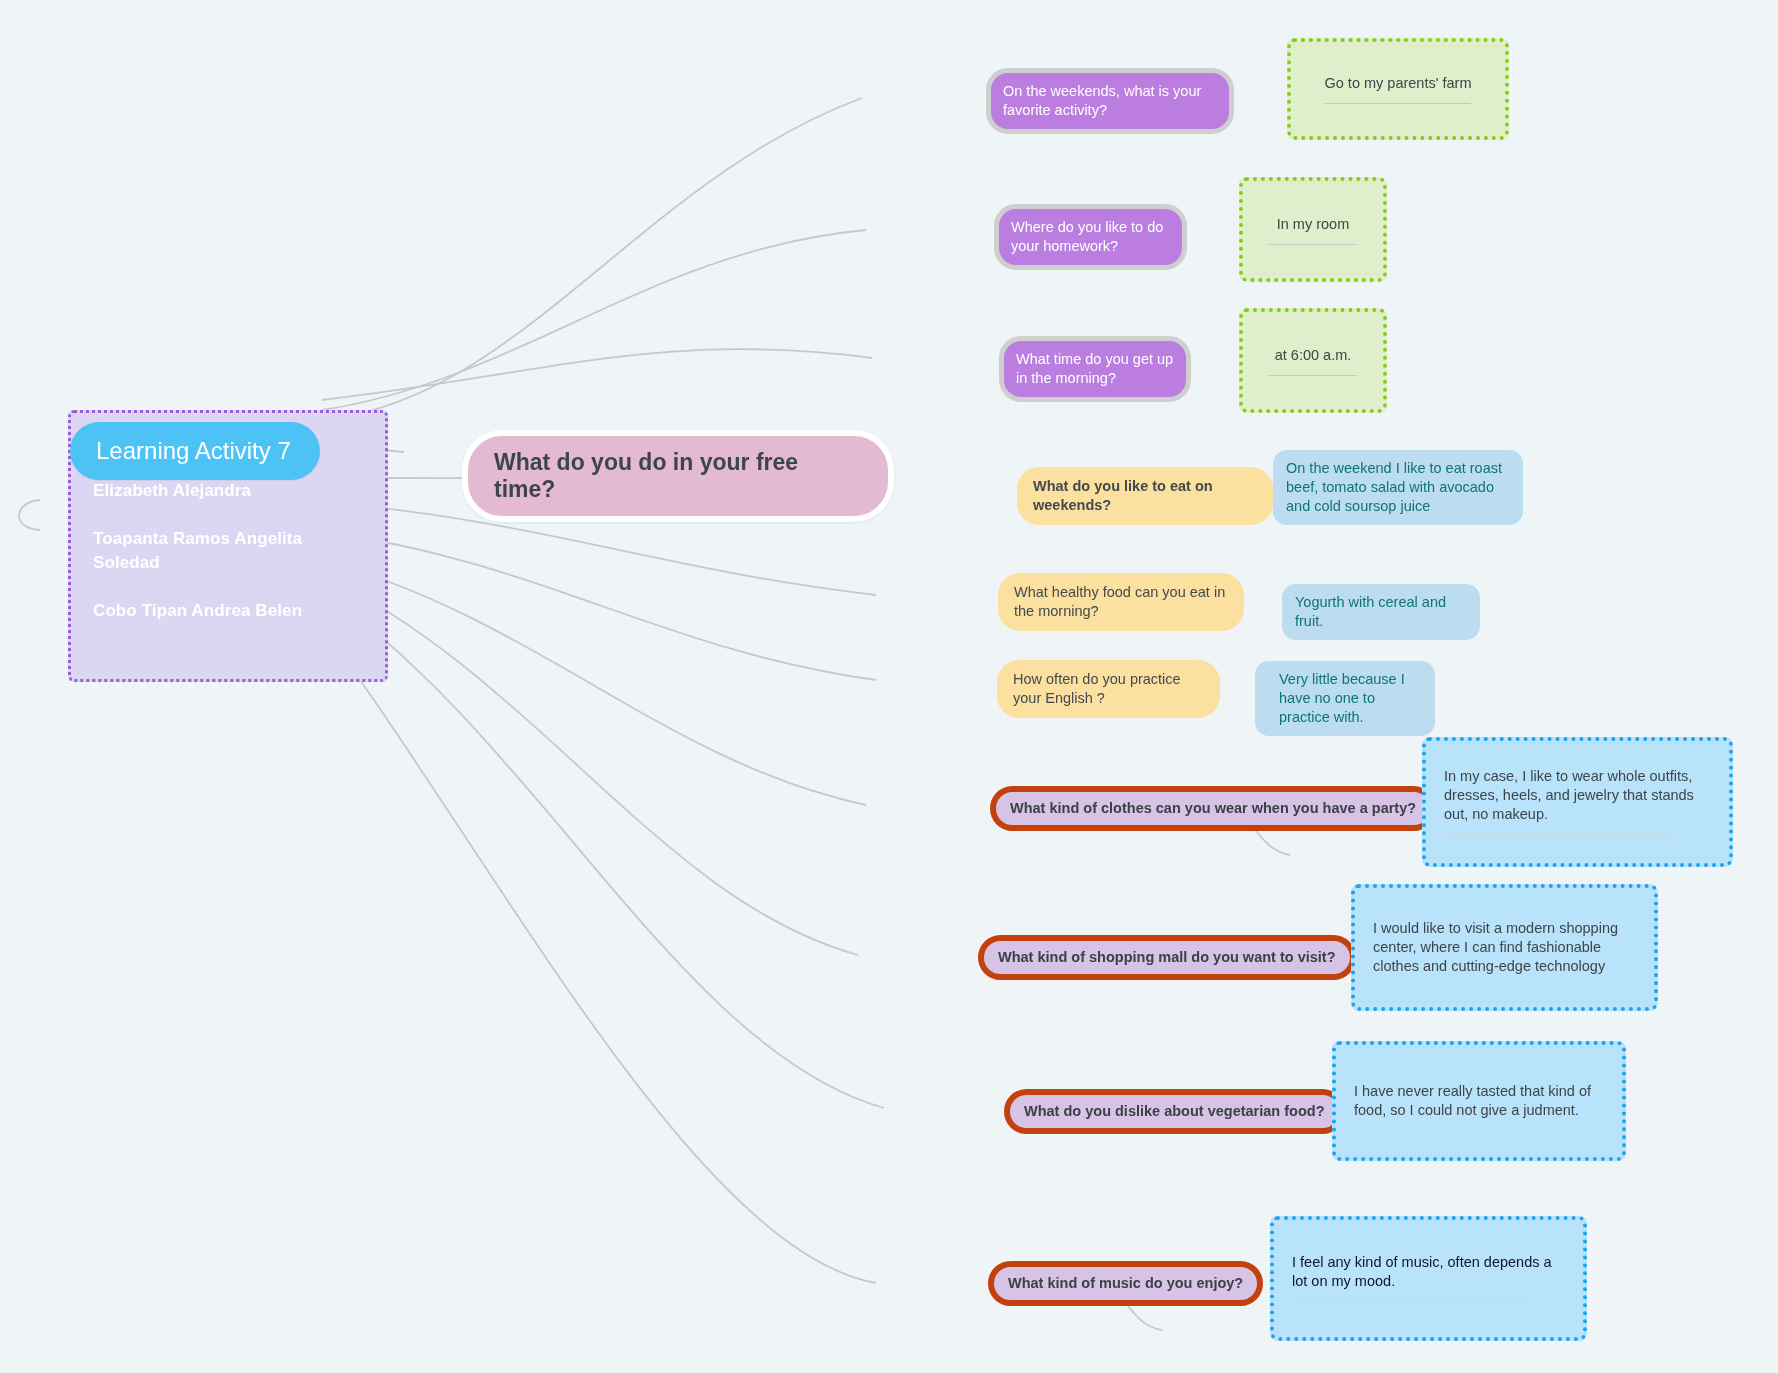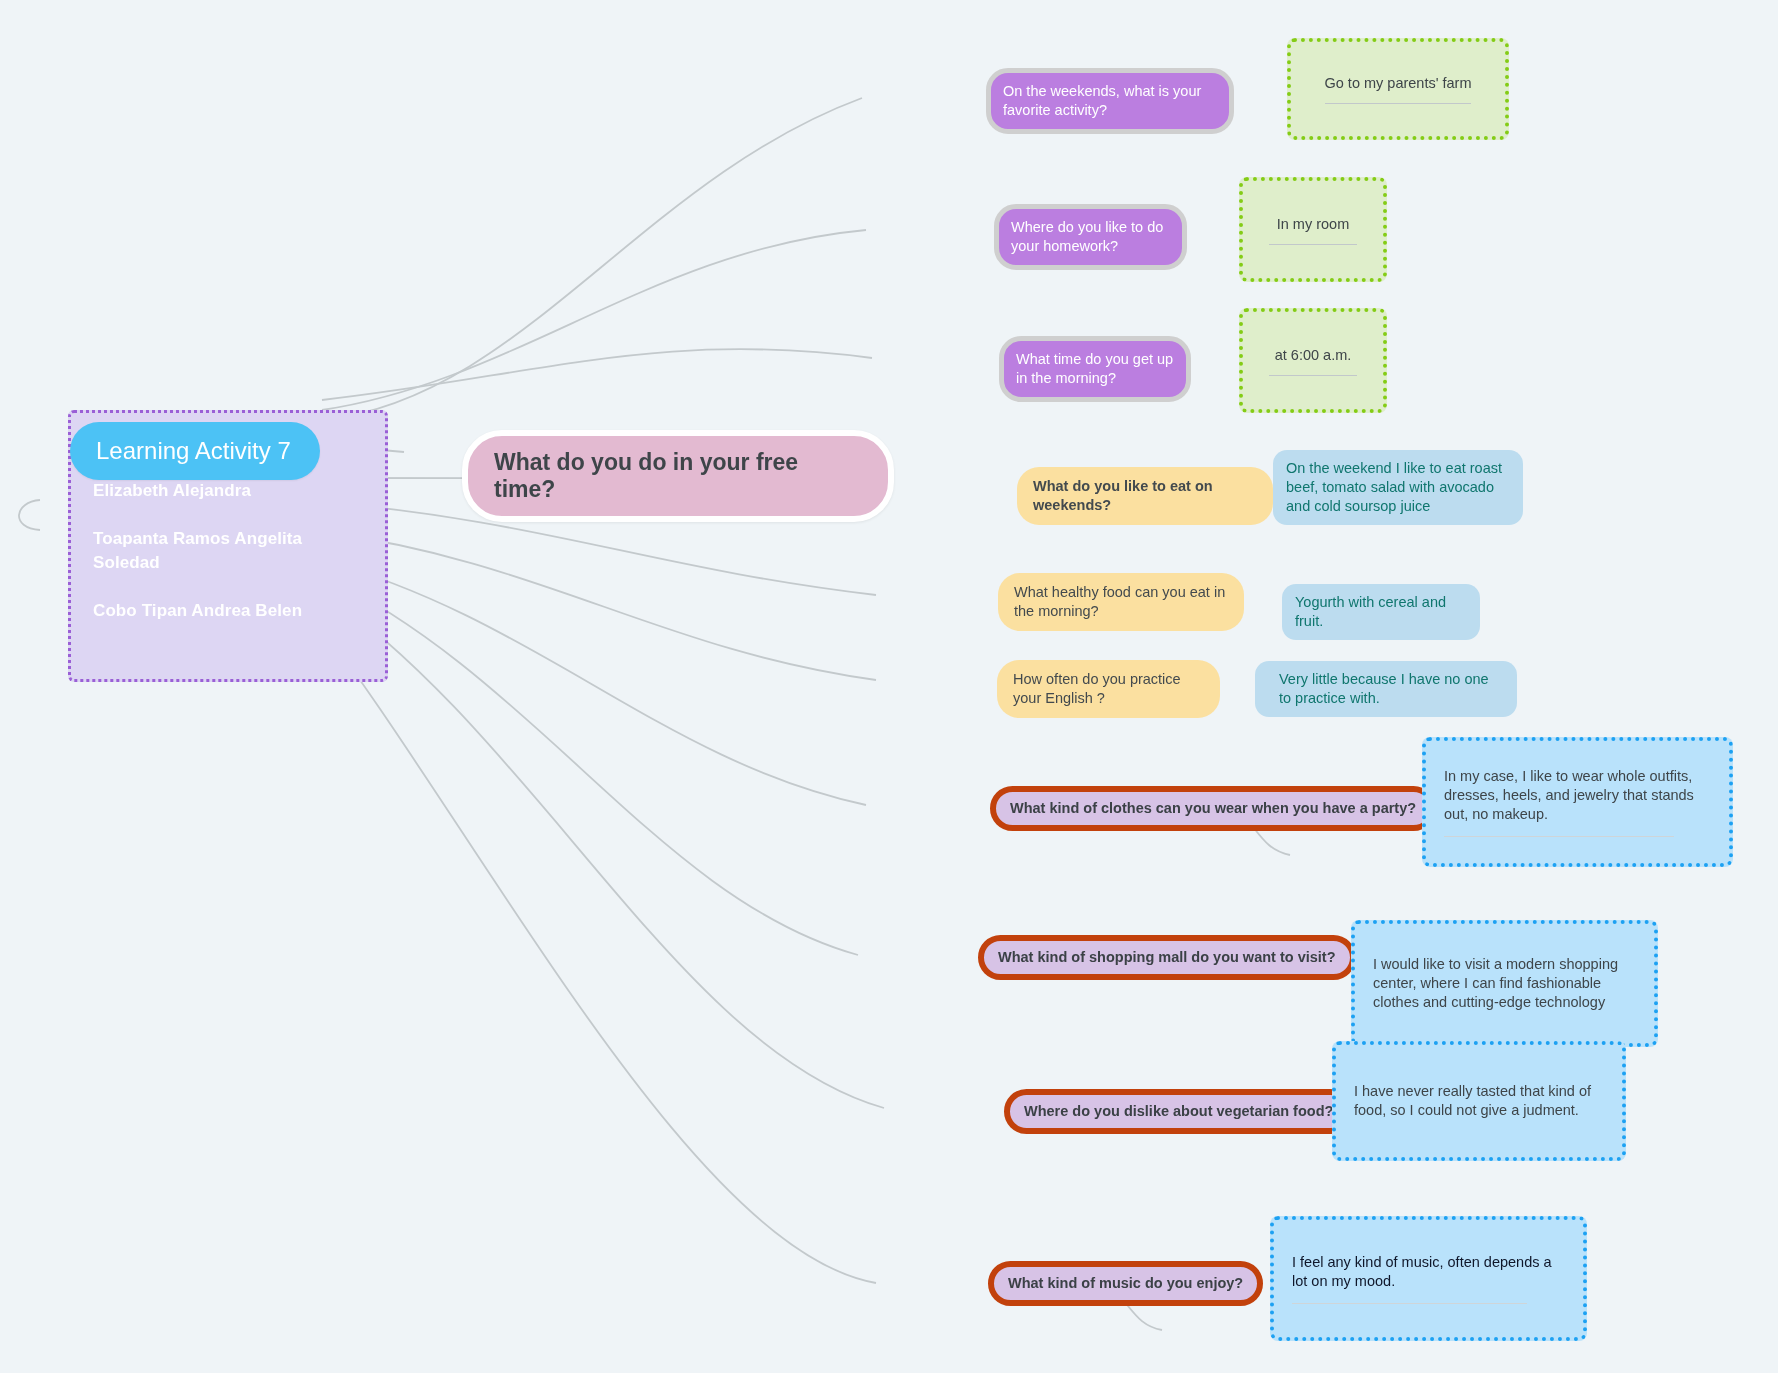--- a/index.html
+++ b/index.html
@@ -273,34 +273,34 @@
     <div class="rule"></div>
   </div>
 
   <div class="node pill-yellow" style="left:1017px; top:467px; width:256px;font-weight:bold;">What do you like to eat on weekends?</div>
   <div class="node bubble-blue" style="left:1273px; top:450px; width:250px;">On the weekend I like to eat roast beef, tomato salad with avocado and cold soursop juice</div>
 
   <div class="node pill-yellow" style="left:998px; top:573px; width:246px;">What healthy food can you  eat  in the morning?</div>
   <div class="node bubble-blue" style="left:1282px; top:584px; width:198px;">Yogurth with cereal and fruit.</div>
 
   <div class="node pill-yellow" style="left:997px; top:660px; width:223px;">How often do you practice your English ?</div>
-  <div class="node bubble-blue" style="left:1255px; top:661px; width:262px;padding-left:24px;">Very little because I have no one to practice with.</div>
+  <div class="node bubble-blue" style="left:1255px; top:661px; width:180px;padding-left:24px;">Very little because I have no one to practice with.</div>
 
   <div class="node pill-lilac" style="left:990px; top:786px;">What kind of clothes can you wear when you have a party?</div>
   <div class="node box-blue" style="left:1422px; top:737px; width:311px; height:130px;">
     <div class="txt">In my case, I like to wear whole outfits, dresses, heels, and jewelry that stands out, no makeup.</div>
     <div class="rule"></div>
   </div>
 
   <div class="node pill-lilac" style="left:978px; top:935px;">What kind of shopping mall do you want to visit?</div>
-  <div class="node box-blue" style="left:1351px; top:884px; width:307px; height:127px;margin-top:36px;">
+  <div class="node box-blue" style="left:1351px; top:884px; width:307px; height:127px;">
     <div class="txt">I would like to visit a modern shopping center, where I can find fashionable clothes and cutting-edge technology</div>
   </div>
 
-  <div class="node pill-lilac" style="left:1004px; top:1089px;">Where do you dislike about vegetarian food?</div>
+  <div class="node pill-lilac" style="left:1004px; top:1089px;">What do you dislike about vegetarian food?</div>
   <div class="node box-blue" style="left:1332px; top:1041px; width:294px; height:120px;">
     <div class="txt">I have never really tasted that kind of food, so I could not give a judment.</div>
   </div>
 
   <div class="node pill-lilac" style="left:988px; top:1261px;">What kind of music do you enjoy?</div>
   <div class="node box-blue faded" style="left:1270px; top:1216px; width:317px; height:125px;">
     <div class="txt">I feel any kind of music, often depends a lot on my mood.</div>
     <div class="rule"></div>
   </div>
 

